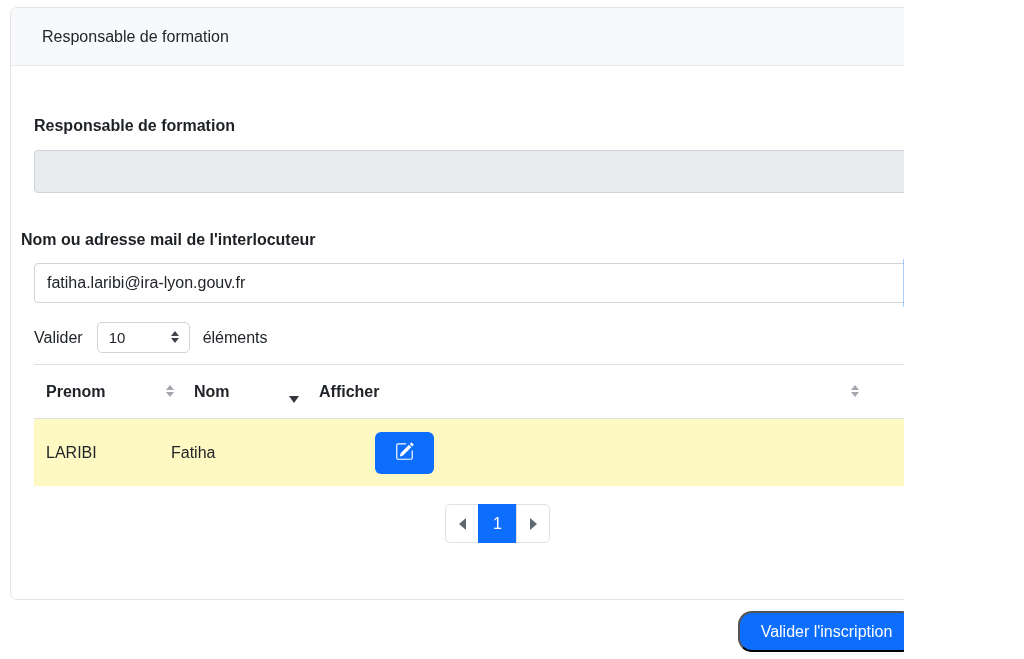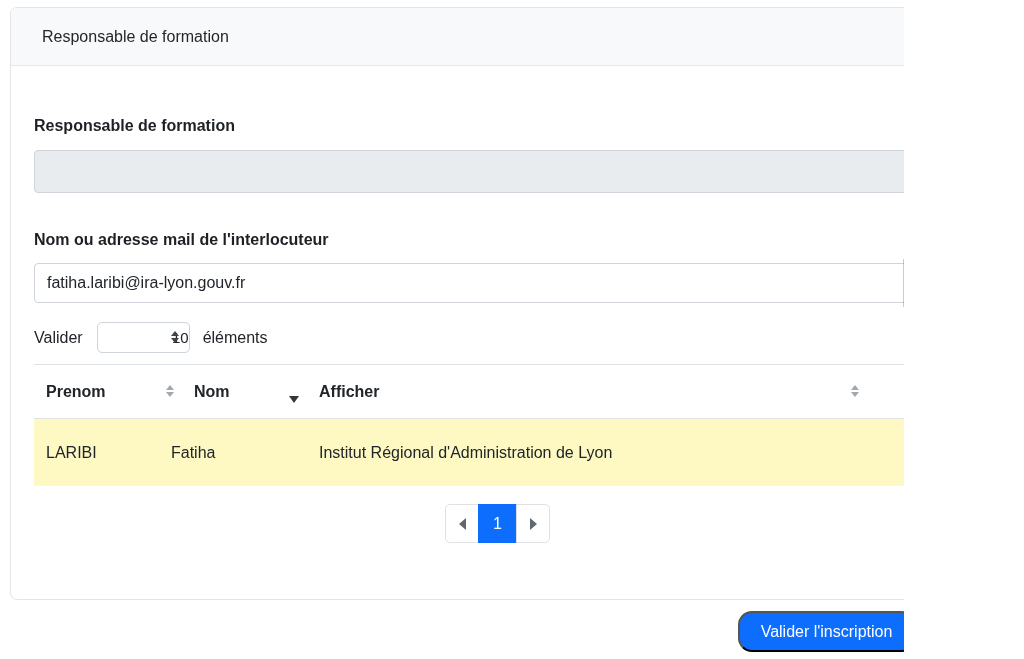--- a/index.html
+++ b/index.html
@@ -17,21 +17,21 @@
   .card-header {
     height:58px; background:#f8f9fa; border-bottom:1px solid #e6e8ea;
     border-radius:6px 6px 0 0; display:flex; align-items:center;
     justify-content:space-between; padding:0 26px 0 31px; cursor:pointer;
   }
   .card-title { font-size:16px; color:#24262b; }
   .chev svg { display:block; }
   
   .flabel { position:absolute; font-weight:bold; color:#1d2125; }
   .flabel-1 { left:23px; top:109px; }
-  .flabel-2 { left:23px; top:223px; }
+  .flabel-2 { left:10px; top:223px; }
   
   .igroup { position:absolute; display:flex; }
   .ig-1 { left:23px; top:142px; width:963px; height:43px; }
   .ig-2 { left:23px; top:255px; width:963px; height:40px; }
   .tinput {
     border:1px solid #ced4da; border-radius:4px 0 0 4px;
     padding:0 12px; font-size:16px; color:#212529; outline:none;
     font-family:Liberation Sans, sans-serif; height:100%;
   }
   .tinput.disabled { background:#e9ecef; flex:1; }
@@ -44,21 +44,21 @@
   .btn-blue-search {
     width:45px; height:100%; background:#0d6efd; border-radius:0;
     position:relative; z-index:2; box-shadow:0 0 0 4px rgba(13,110,253,.33);
   }
   .btn-gray-clear { width:45px; height:100%; background:#6c757d; border-radius:0 4px 4px 0; }
   
   .length-row { position:absolute; left:23px; top:313px; height:33px; display:flex; align-items:center; }
   .length-select {
     width:93px; height:31px; border:1px solid #ced4da; border-radius:5px;
     margin:0 13px 0 14px; position:relative; display:flex; align-items:center;
-    padding-left:0; font-size:15px; background:#fff; cursor:pointer;justify-content:flex-end;
+    padding-left:11px; font-size:15px; background:#fff; cursor:pointer;
   }
   .updown { position:absolute; right:10px; top:8px; display:flex; flex-direction:column; gap:2px; }
   .updown .u { width:0;height:0;border-left:4px solid transparent;border-right:4px solid transparent;border-bottom:5px solid #3e444a; }
   .updown .d { width:0;height:0;border-left:4px solid transparent;border-right:4px solid transparent;border-top:5px solid #3e444a; }
   
   .dtable { position:absolute; left:23px; top:356px; width:960px; }
   .thead { display:flex; height:55px; border-top:1px solid #dde0e4; border-bottom:1px solid #dde0e4; }
   .th { position:relative; display:flex; align-items:center; padding-left:12px; font-weight:bold; cursor:pointer; }
   .col-1{width:125px}.col-2{width:148px}.col-3{width:560px}.col-4{width:127px}
   .sort-desc { position:absolute; right:8px; top:31px; width:0; height:0;
@@ -171,21 +171,20 @@
               <span class="u"></span>
               <span class="d"></span>
             </span>
         </div>
         <div class="th col-4"></div>
       </div>
 
       <div class="trow">
         <div class="td col-1">LARIBI</div>
         <div class="td col-2">Fatiha</div>
-        <div class="td col-3">Institut Régional d'Administration de Lyon</div>
         <div class="td col-4 cell-actions">
           <button class="btn btn-edit">
             <span>
               <svg width="19" height="19" viewBox="0 0 16 16">
                   <path fill="#fff" d="M15.502 1.94a.5.5 0 0 1 0 .706L14.459 3.69l-2-2L13.502.646a.5.5 0 0 1 .707 0l1.293 1.293zm-1.75 2.456-2-2L4.939 9.21a.5.5 0 0 0-.121.196l-.805 2.414a.25.25 0 0 0 .316.316l2.414-.805a.5.5 0 0 0 .196-.12l6.813-6.814z"></path>
                   <path fill="#fff" d="M1 13.5A1.5 1.5 0 0 0 2.5 15h11a1.5 1.5 0 0 0 1.5-1.5v-6a.5.5 0 0 0-1 0v6a.5.5 0 0 1-.5.5h-11a.5.5 0 0 1-.5-.5v-11a.5.5 0 0 1 .5-.5H9a.5.5 0 0 0 0-1H2.5A1.5 1.5 0 0 0 1 2.5v11z"></path>
                 </svg>
             </span>
           </button>
         </div>

